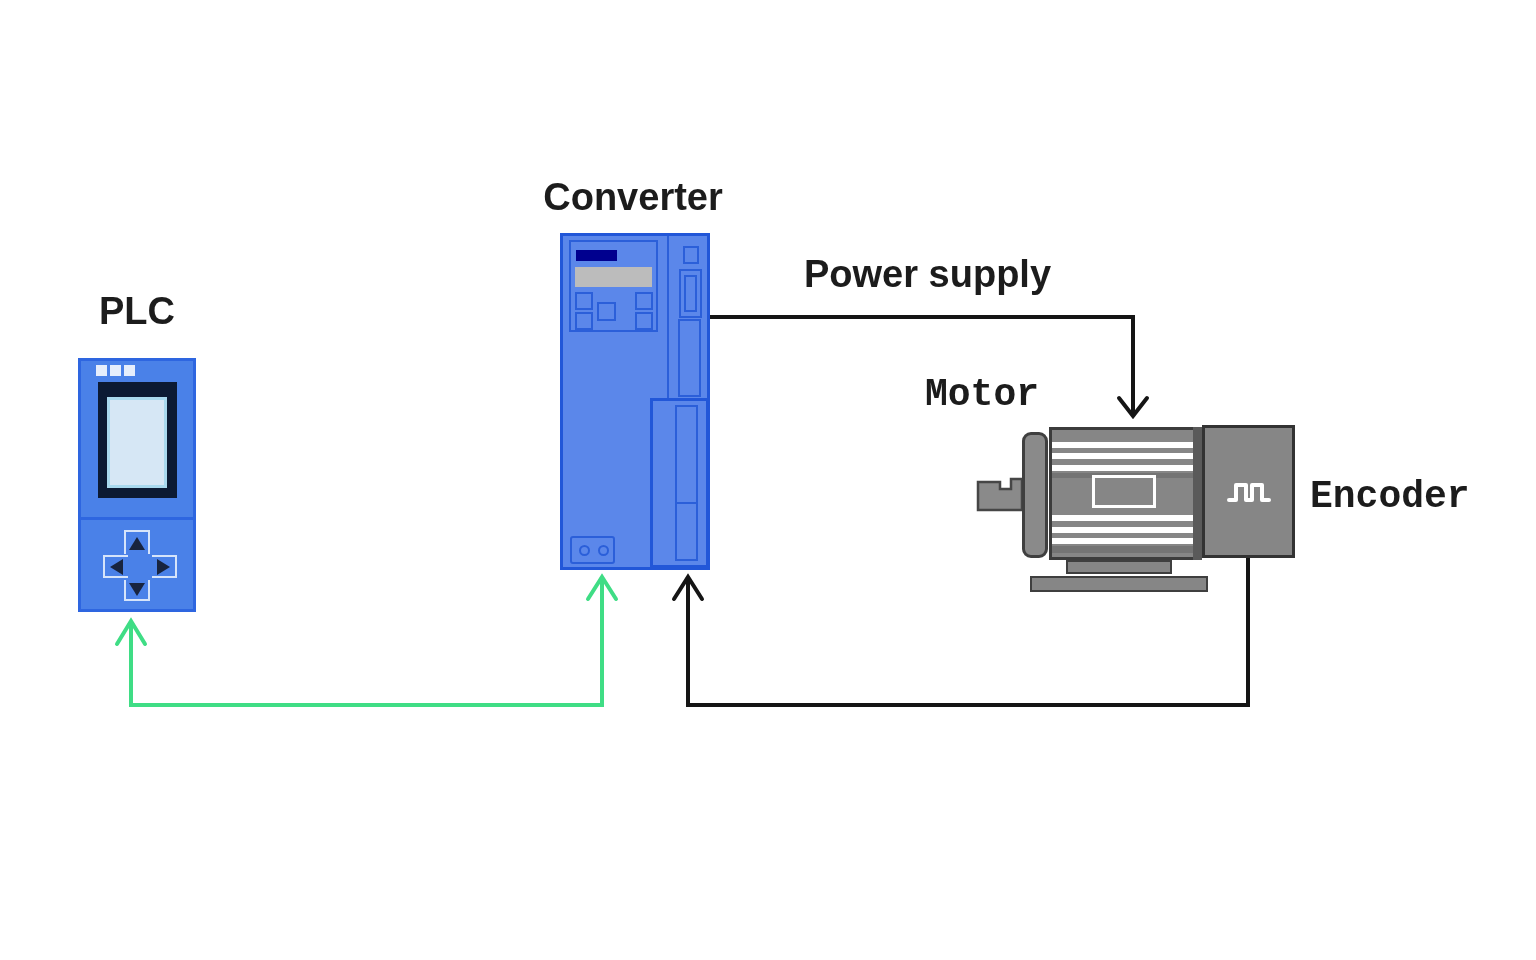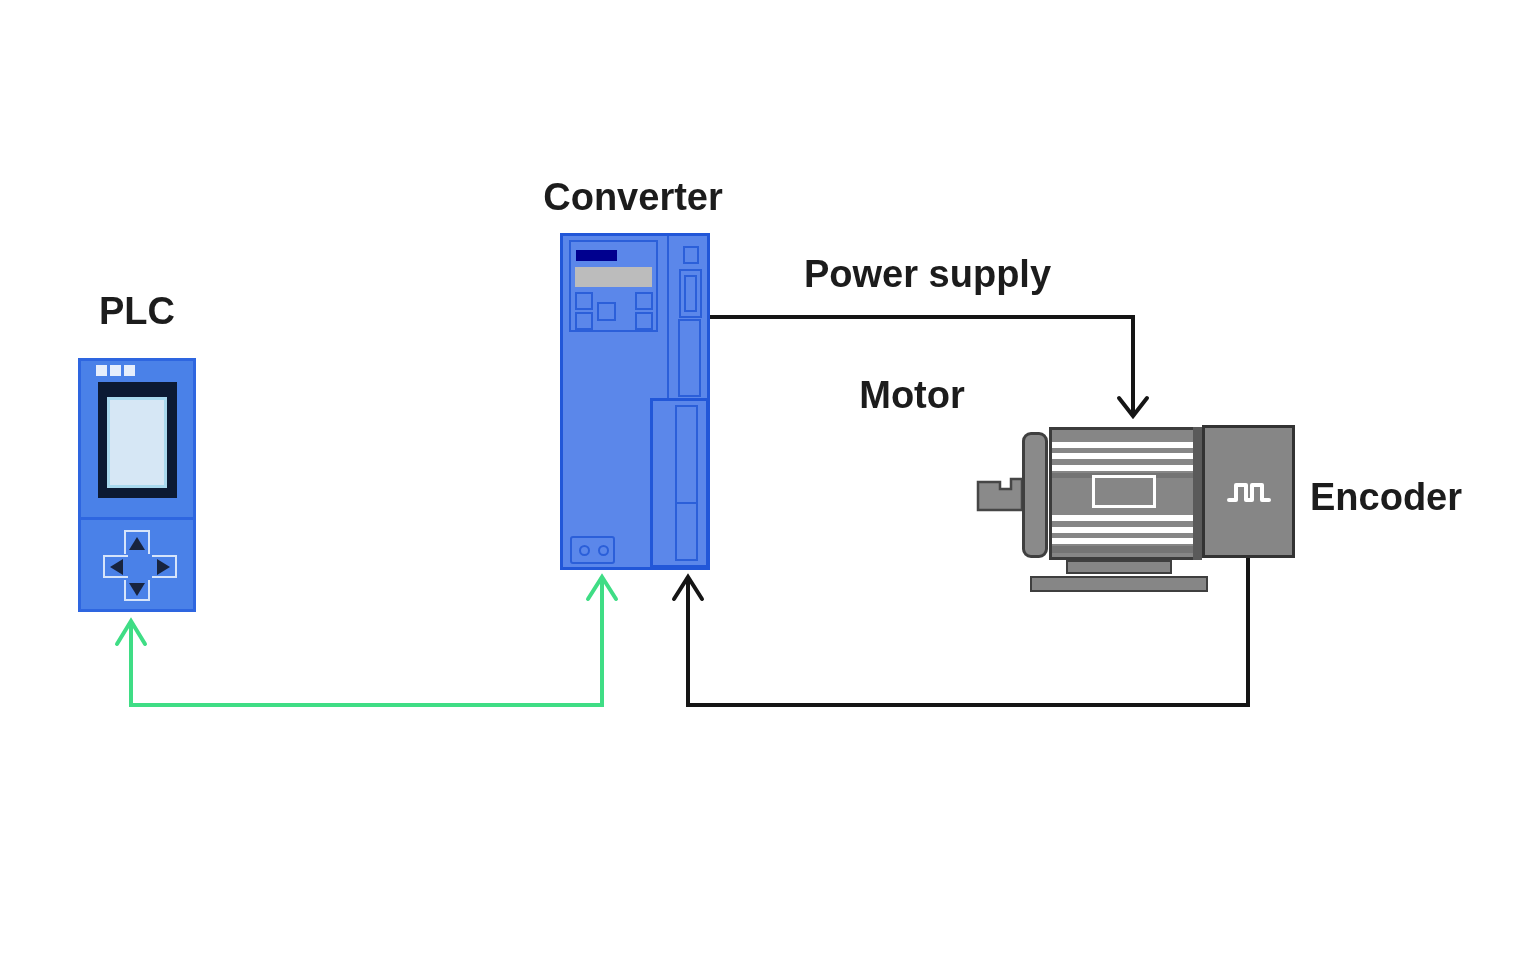--- a/index.html
+++ b/index.html
@@ -112,22 +112,22 @@
       <polyline class="wire green head" points="117,644 131,621 145,644"></polyline>
       <polyline class="wire green head" points="588,599 602,577 616,599"></polyline>
     </g>
 
     <path d="M978,482 H1000 V489 H1011 V479 H1022 V510 H978 Z" fill="#8a8a8a" stroke="#464646" stroke-width="2.5"></path>
   </svg>
 
   <div class="label" style="left:37px;  top:292px; width:200px;">PLC</div>
   <div class="label" style="left:804px; top:255px; width:240px;">Power supply</div>
   <div class="label" style="left:533px; top:178px; width:200px;">Converter</div>
-  <div class="label" style="left:812px; top:376px; width:200px;">Motor</div>
-  <div class="label" style="left:1310px;top:478px; text-align:right;">Encoder</div>
+  <div class="label" style="left:882px; top:376px; width:200px;font-family:Liberation Mono, monospace;">Motor</div>
+  <div class="label" style="left:1310px;top:478px; text-align:right;font-family:Liberation Mono, monospace;">Encoder</div>
 
   <div class="plc">
     <div class="plc-ind" style="left:15px;"></div>
     <div class="plc-ind" style="left:29px;"></div>
     <div class="plc-ind" style="left:43px;"></div>
     <div class="plc-bezel">
       <div class="plc-screen"></div>
     </div>
     <div class="plc-divider"></div>
     <div class="pad pad-up">

